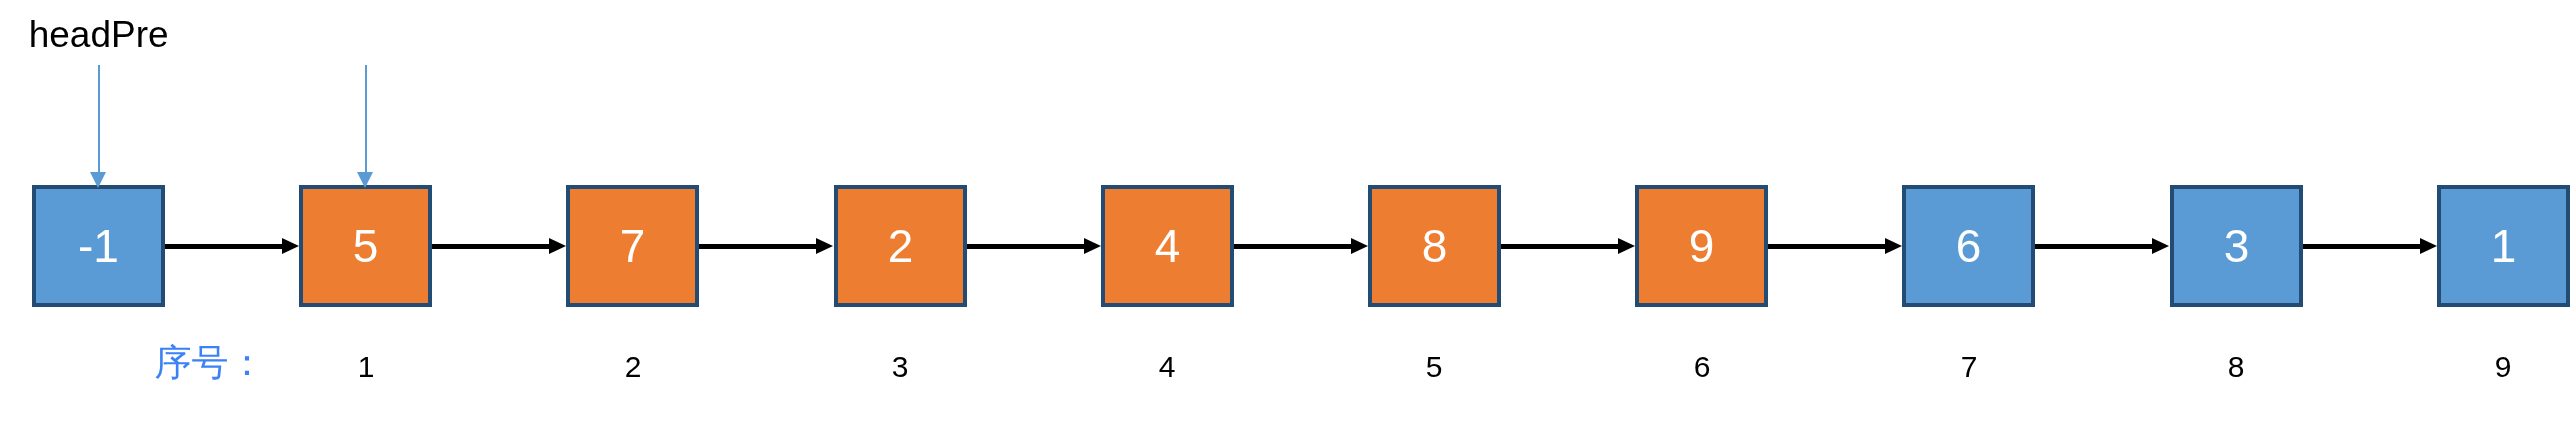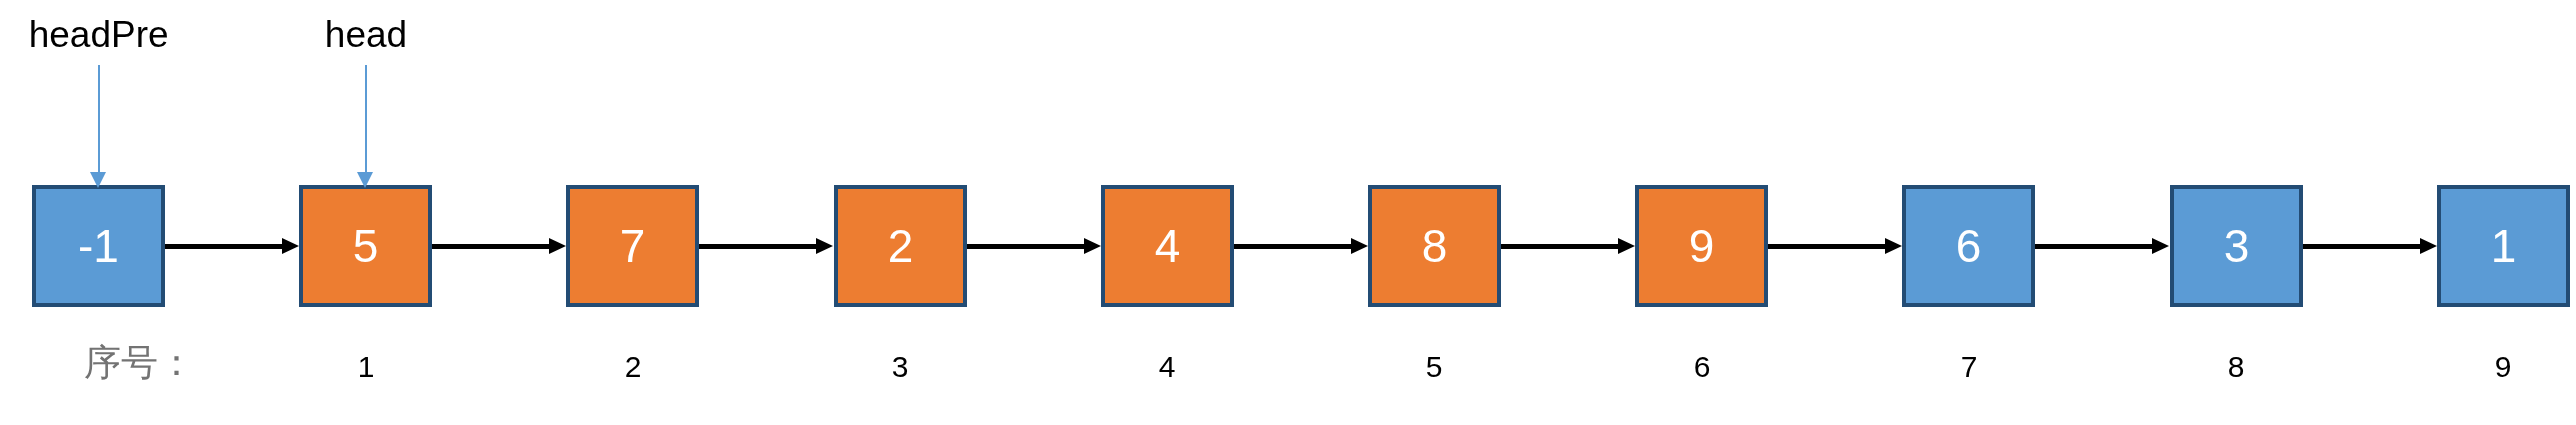--- a/index.html
+++ b/index.html
@@ -70,26 +70,26 @@
     top: 172px;
     width: 0;
     height: 0;
     border-left: 8.6px solid transparent;
     border-right: 8.6px solid transparent;
     border-top: 16px solid #5B9BD5;
   }
   .seq-label {
     position: absolute;
     top: 344px;
-    left: 84px;
+    left: 96px;
     width: 228px;
-    text-align: left;
+    text-align: center;
     font-size: 37px;
     line-height: 37px;
-    color: #737373;
+    color: #3b82f6;
   }
   .seq-num {
     position: absolute;
     top: 352px;
     width: 114px;
     text-align: center;
     font-size: 30px;
     line-height: 30px;
     font-weight: 300;
     color: #000000;
@@ -153,17 +153,16 @@
     <div class="seq-num" style="left: 2179px;">8</div>
     <div class="node" style="left: 2437px; background: rgb(91, 155, 213); border-color: rgb(35, 76, 116);">
       <span class="node-value">1</span>
     </div>
     <div class="link-line" style="left: 2303px; width: 118px; background: rgb(0, 0, 0);"></div>
     <div class="link-head" style="left: 2420px; border-left-color: rgb(0, 0, 0);"></div>
     <div class="seq-num" style="left: 2446px;">9</div>
     <div class="ptr-label" style="left: -21.4px;">headPre</div>
     <div class="ptr-line" style="left: 98px; background: rgb(91, 155, 213);"></div>
     <div class="ptr-head" style="left: 90px; border-top-color: rgb(91, 155, 213);"></div>
-    <div class="ptr-label" style="left: 246px;">head</div>
     <div class="ptr-line" style="left: 365px; background: rgb(91, 155, 213);"></div>
     <div class="ptr-head" style="left: 357px; border-top-color: rgb(91, 155, 213);"></div>
   </div>
 
 
 </body></html>

